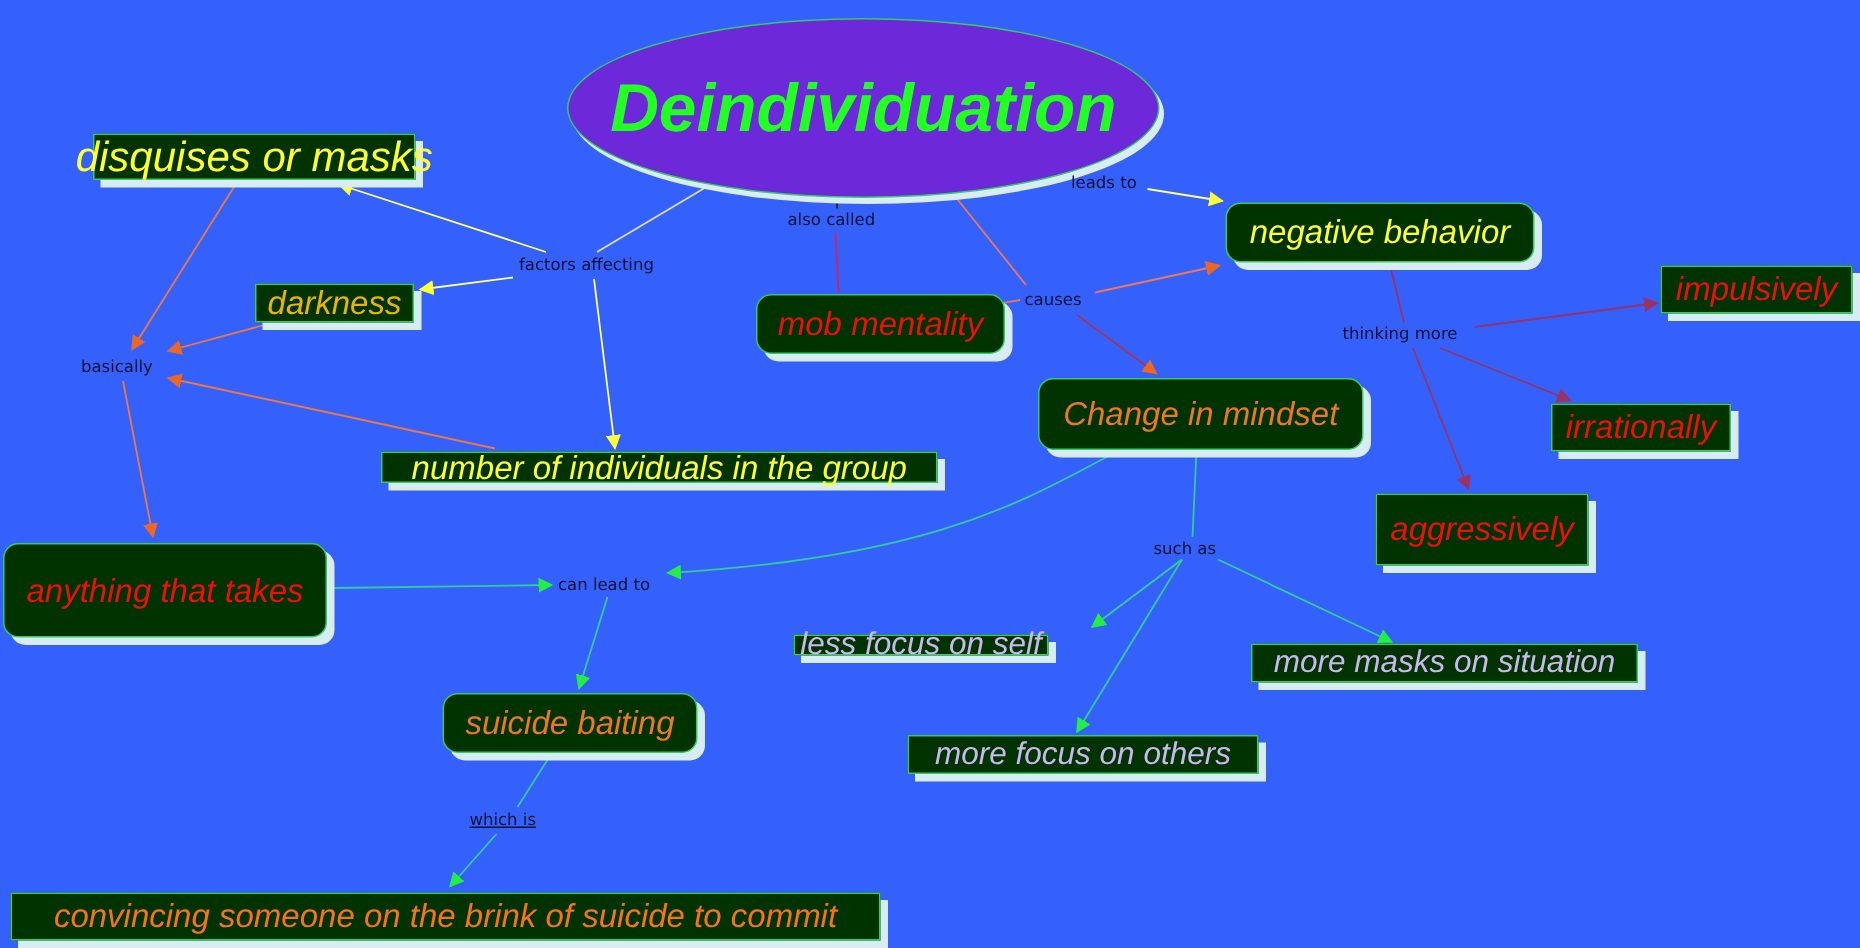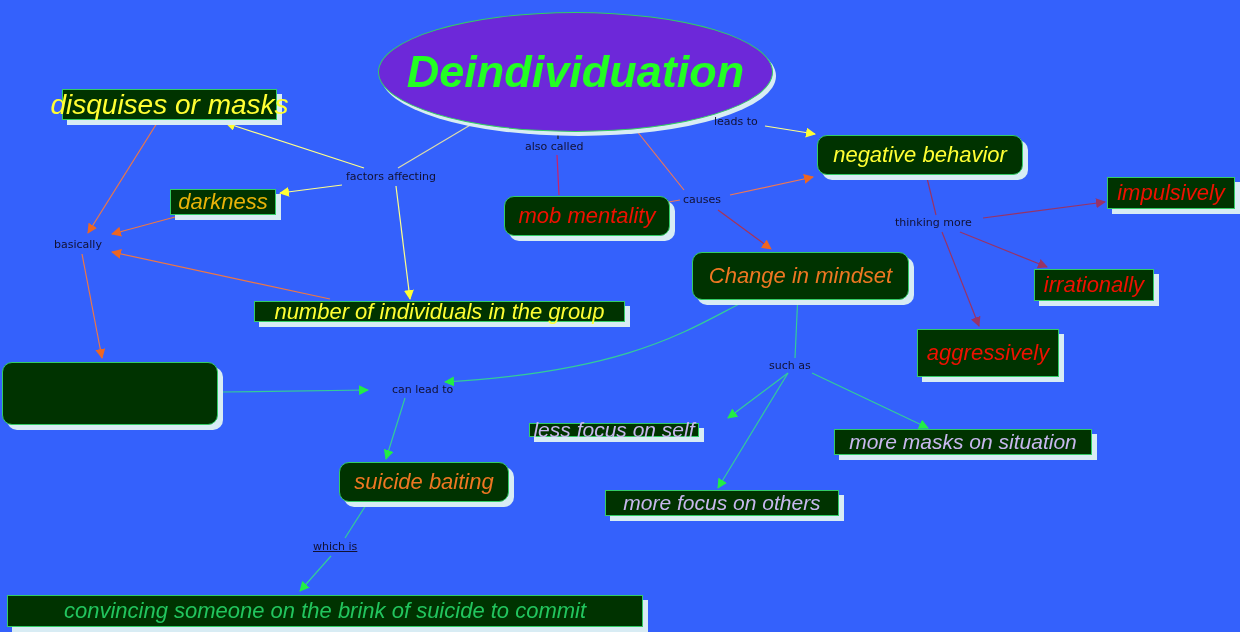--- a/index.html
+++ b/index.html
@@ -77,20 +77,21 @@
 <div class="node" style="left:62px;top:89px;width:215px;height:31px;color:#ffff33;font-size:28px;">
   <span>disquises or masks</span>
 </div>
 <div class="node" style="left:170px;top:189px;width:106px;height:26px;color:#eab308;font-size:22px;">
   <span>darkness</span>
 </div>
 <div class="node" style="left:228px;top:301px;width:371px;height:21px;color:#ffff33;font-size:22px;margin-left:26px;">
   <span>number of individuals in the group</span>
 </div>
 <div class="node round" style="left:2px;top:362px;width:216px;height:63px;color:#ee1100;font-size:22px;flex-direction:column;line-height:29px;">
+  <span>anything that takes</span>
 </div>
 <div class="node round" style="left:476px;top:196px;width:166px;height:40px;color:#ee1100;font-size:22px;margin-left:28px;">
   <span>mob mentality</span>
 </div>
 <div class="node round" style="left:817px;top:135px;width:206px;height:40px;color:#ffff33;font-size:22px;">
   <span>negative behavior</span>
 </div>
 <div class="node round" style="left:692px;top:252px;width:217px;height:48px;color:#ee7722;font-size:22px;">
   <span>Change in mindset</span>
 </div>
@@ -105,28 +106,28 @@
 </div>
 <div class="node" style="left:529px;top:423px;width:170px;height:14px;color:#c8b8ee;font-size:21px;">
   <span>less focus on self</span>
 </div>
 <div class="node" style="left:834px;top:429px;width:258px;height:26px;color:#c8b8ee;font-size:21px;">
   <span>more masks on situation</span>
 </div>
 <div class="node" style="left:605px;top:490px;width:234px;height:26px;color:#c8b8ee;font-size:21px;">
   <span>more focus on others</span>
 </div>
-<div class="node round" style="left:295px;top:462px;width:170px;height:40px;color:#ee7722;font-size:22px;margin-left:44px;">
+<div class="node round" style="left:295px;top:462px;width:170px;height:40px;color:#ee7722;font-size:22px;">
   <span>suicide baiting</span>
 </div>
-<div class="node" style="left:7px;top:595px;width:636px;height:32px;color:#22c55e;font-size:22px;">
+<div class="node" style="left:7px;top:595px;width:580px;height:32px;color:#f97316;font-size:22px;">
   <span>convincing someone on the brink of suicide to commit</span>
 </div>
 
 <span class="lbl" style="left:346px;top:170px;">factors affecting</span>
 <span class="lbl" style="left:54px;top:238px;">basically</span>
 <span class="lbl" style="left:525px;top:140px;">also called</span>
 <span class="lbl" style="left:683px;top:193px;">causes</span>
 <span class="lbl" style="left:714px;top:115px;">leads to</span>
 <span class="lbl" style="left:895px;top:216px;">thinking more</span>
-<span class="lbl" style="left:392px;top:383px;">can lead to</span>
+<span class="lbl" style="left:372px;top:383px;">can lead to</span>
 <span class="lbl" style="left:769px;top:359px;">such as</span>
 <span class="lbl" style="left:313px;top:540px;text-decoration:underline;">which is</span>
 
 </body></html>

